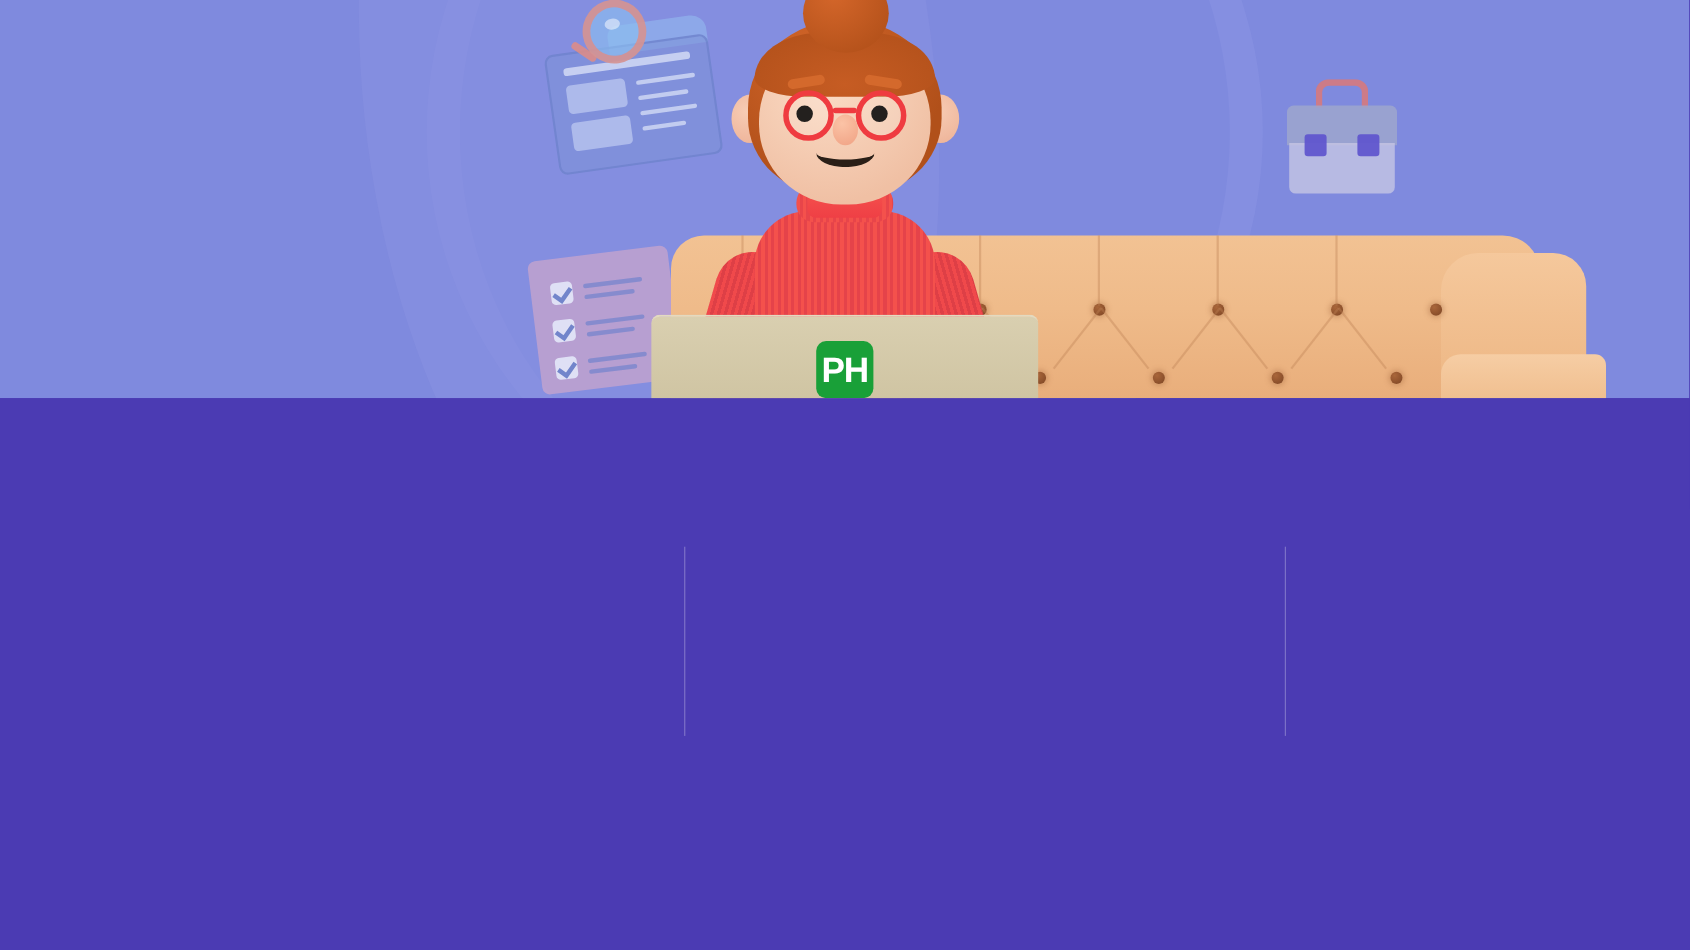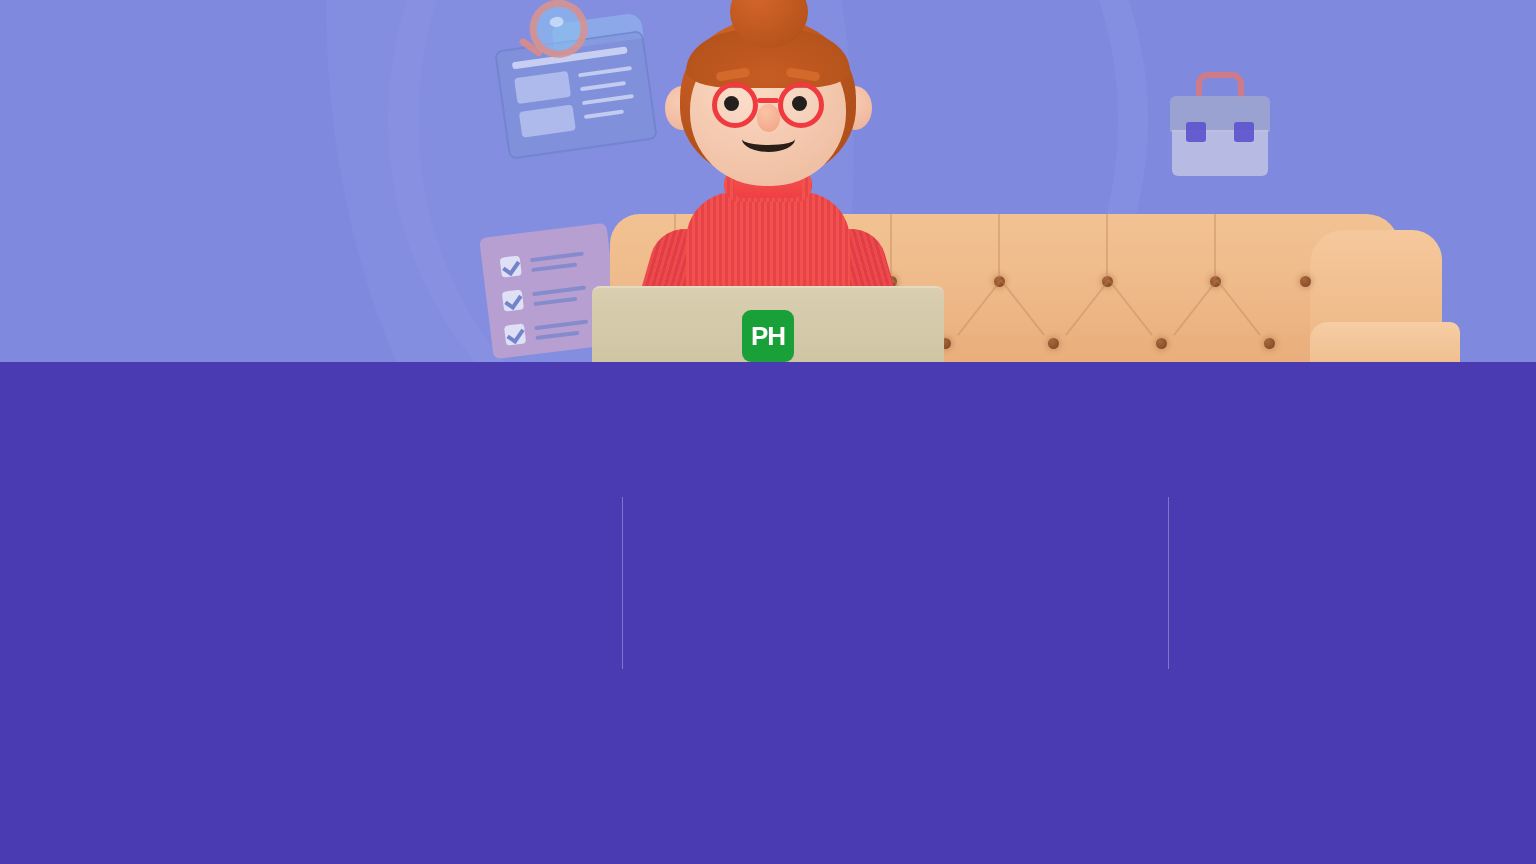--- a/index.html
+++ b/index.html
@@ -190,21 +190,21 @@
     background:linear-gradient(180deg,#d9cfb0,#cfc4a2);
     border-radius:8px 8px 0 0;
     border-top:2px solid #e3dac0;
     overflow:hidden;
   }
   .laptop-logo {
     position:absolute; left:50%; top:22px;
     width:52px; height:52px; margin-left:-26px;
     background:#19a038; border-radius:9px;
     display:flex; align-items:center; justify-content:center;
-    color:#fff; font-weight:bold; font-size:26px; letter-spacing:-1px;
+    color:#fff; font-weight:bold; font-size:32px; letter-spacing:-1px;
     font-family:"Liberation Sans", sans-serif;
   }
 
   
   .float { position:absolute; }
 
   .doc-icon { left:500px; top:26px; width:150px; height:124px; transform:rotate(-8deg); }
   .doc-folder-tab {
     position:absolute; left:60px; top:-4px; width:90px; height:26px;
     background:rgba(150,190,240,.55); border-radius:10px 14px 0 0;

